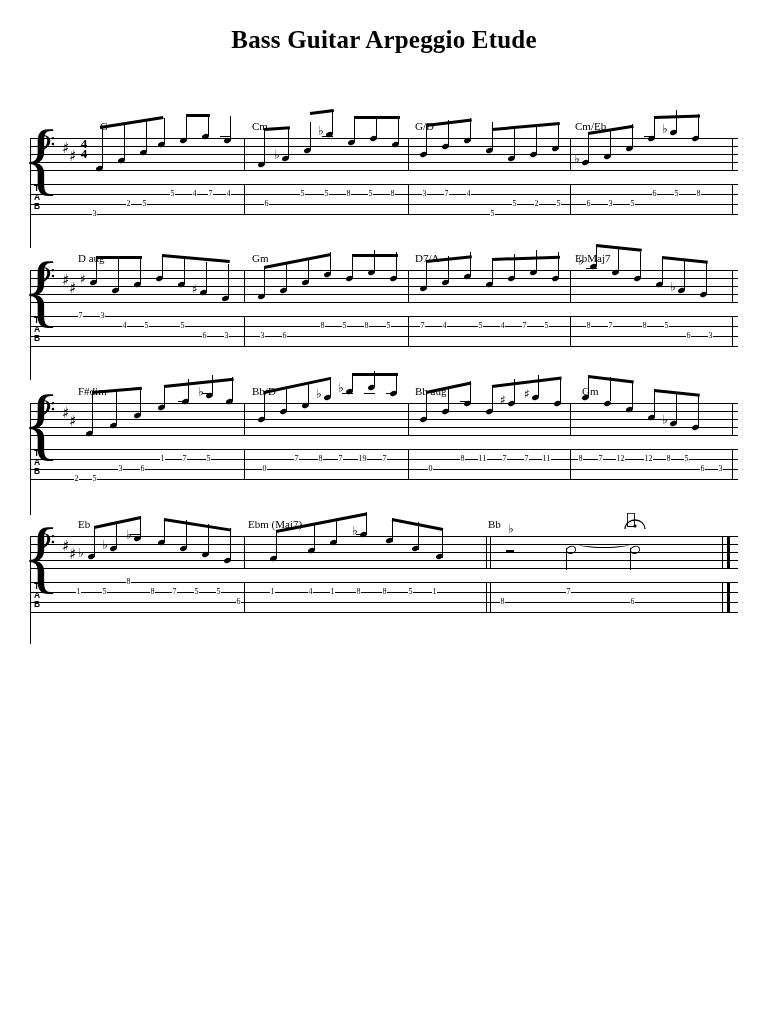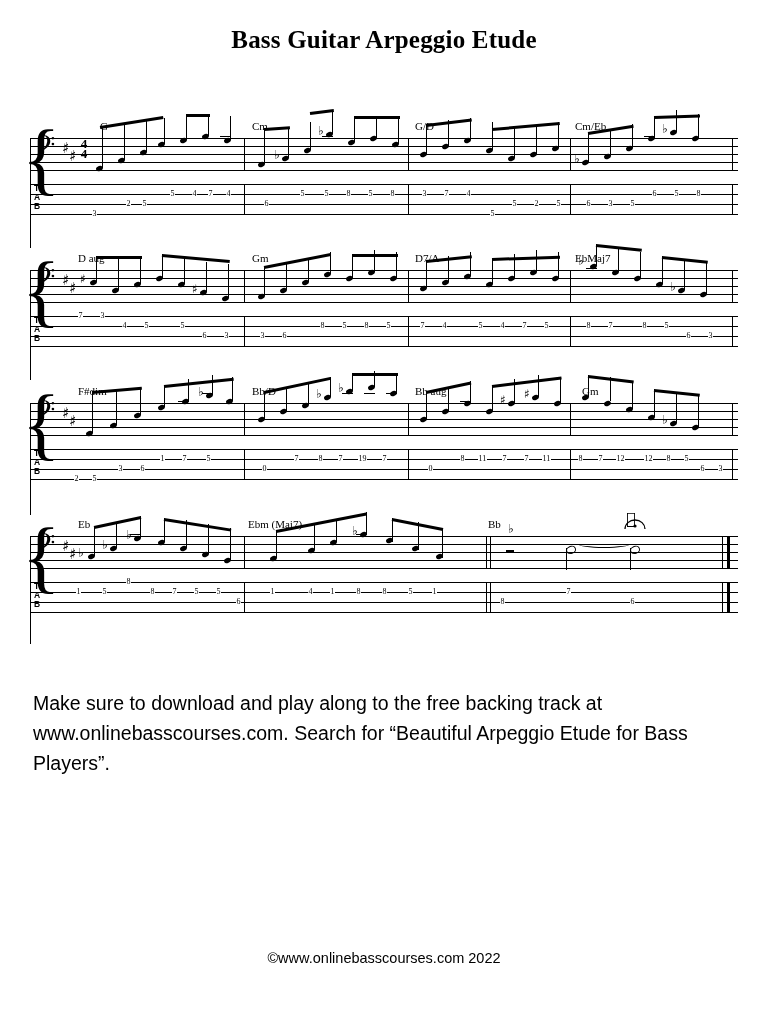--- a/index.html
+++ b/index.html
@@ -820,16 +820,14 @@
         <span class="tabnum" style="left:378px;top:6px;">5</span>
         <span class="tabnum" style="left:402px;top:6px;">1</span>
         <span class="tabnum" style="left:470px;top:16px;">8</span>
         <span class="tabnum" style="left:536px;top:6px;">7</span>
         <span class="tabnum" style="left:600px;top:16px;">6</span>
       </div>
 
     </div>
   </div>
 
-  <div class="blurb">Make sure to download and play along to the free backing track at www.onlinebasscourses.com. Search for “Beautiful Arpeggio Etude for Bass Players”.</div>
-  <div class="footer">©www.onlinebasscourses.com 2022</div>
 
 </div>
 
 </body></html>

